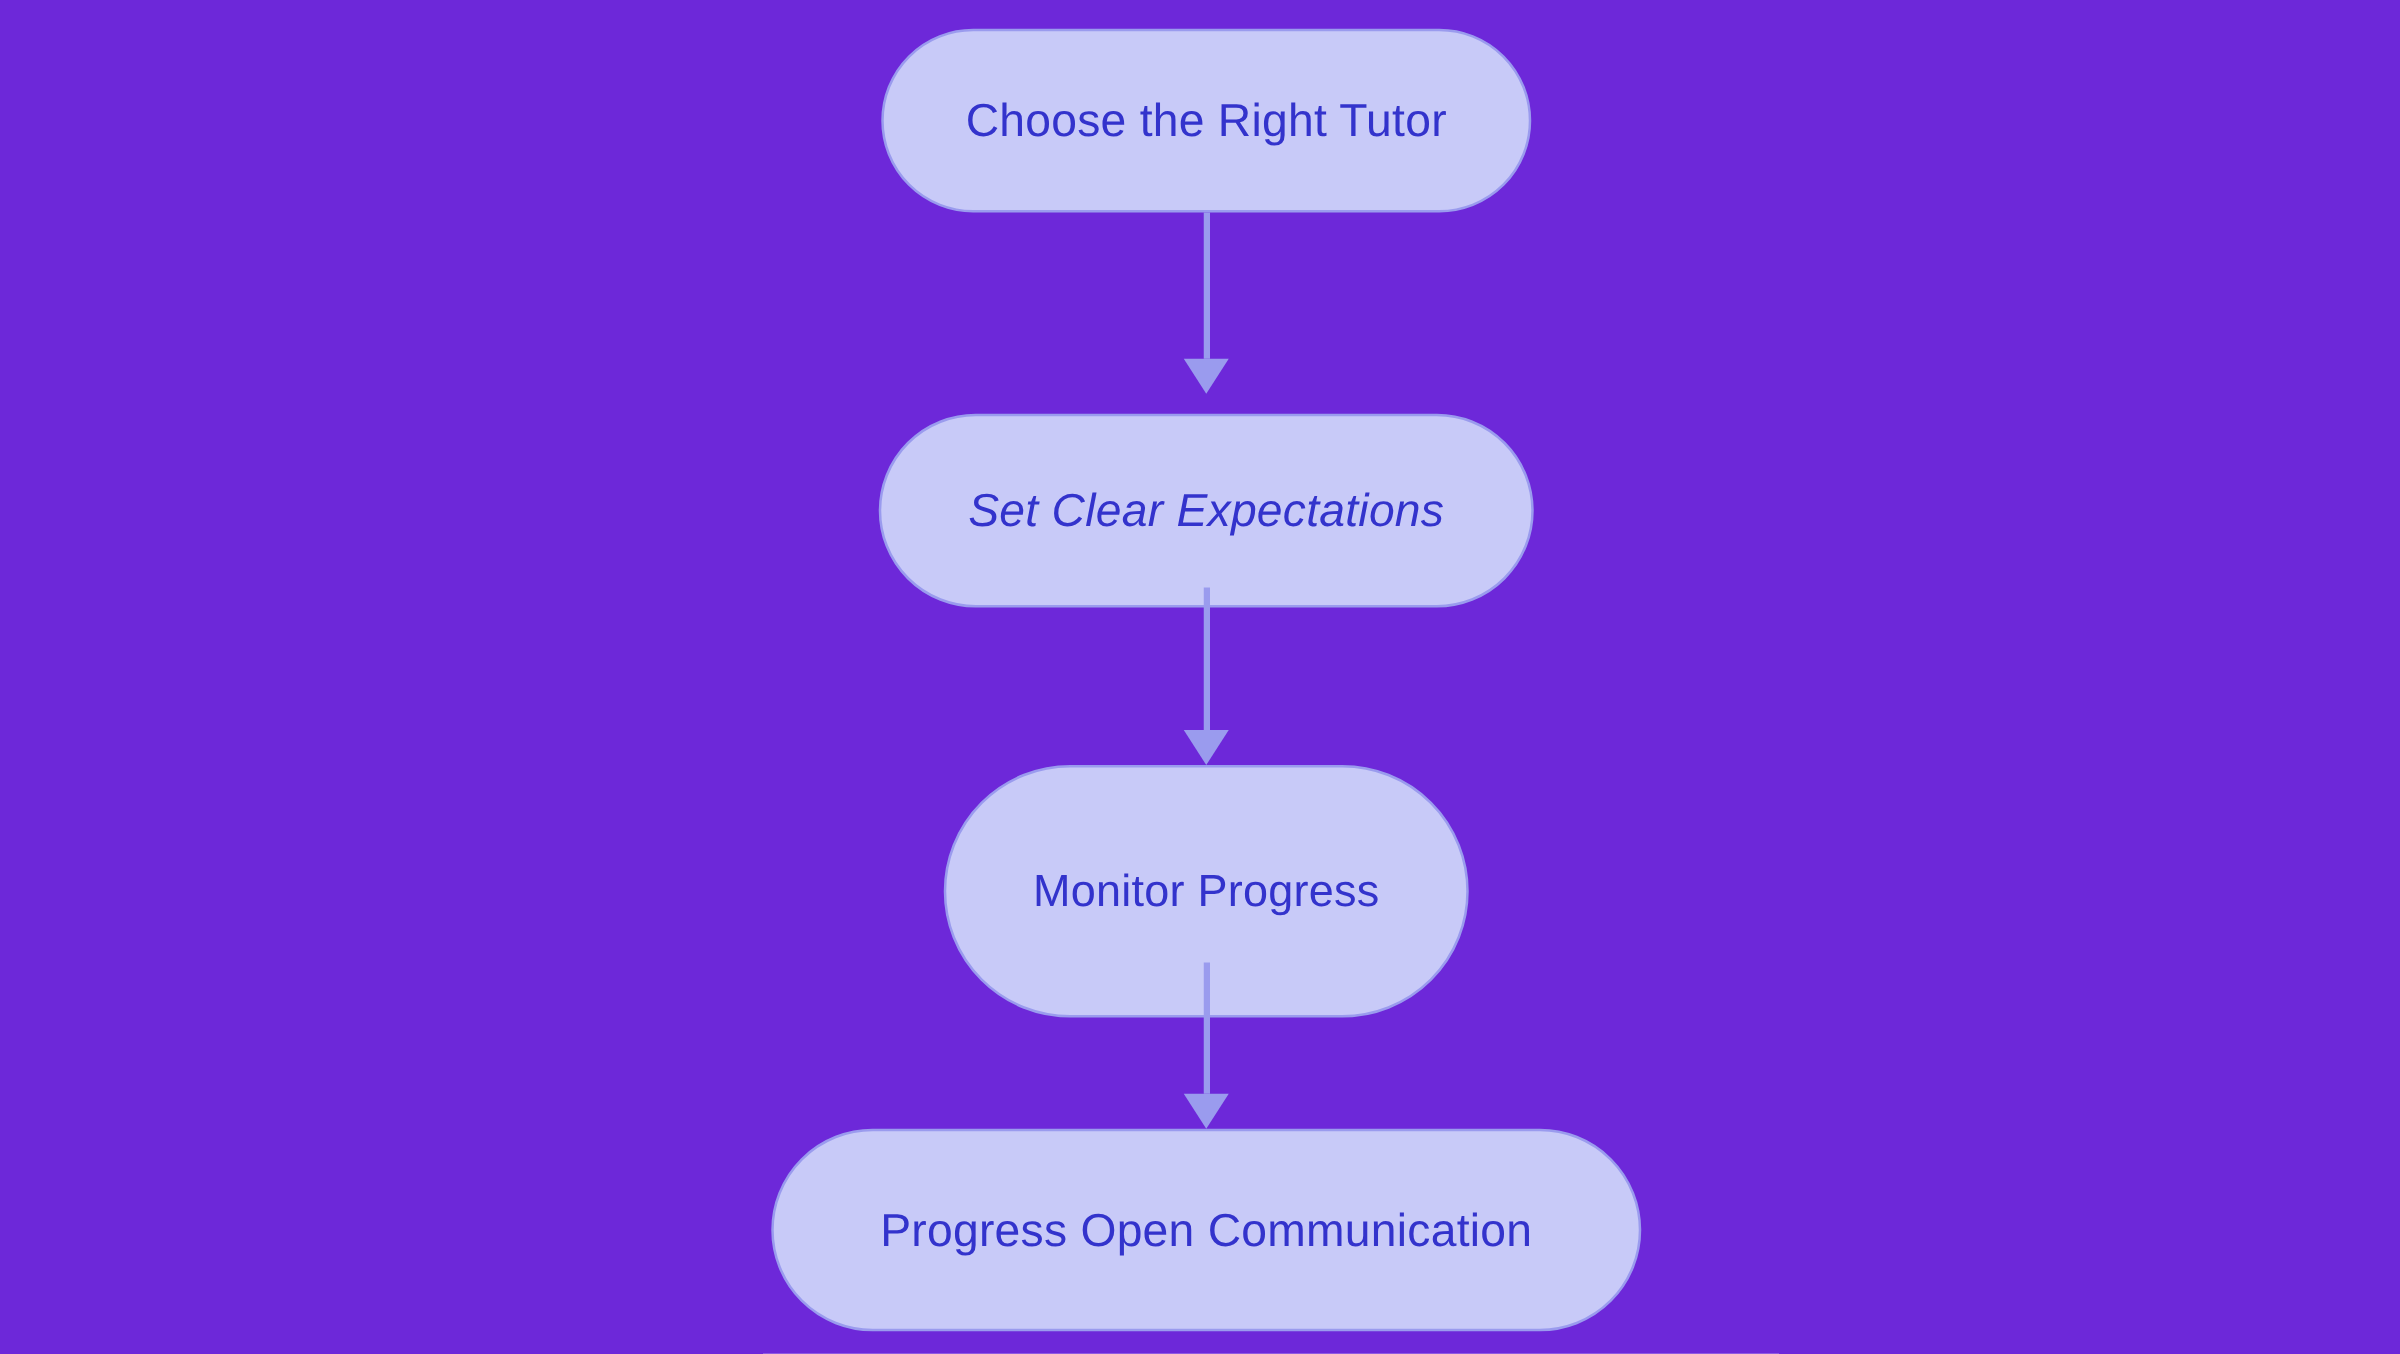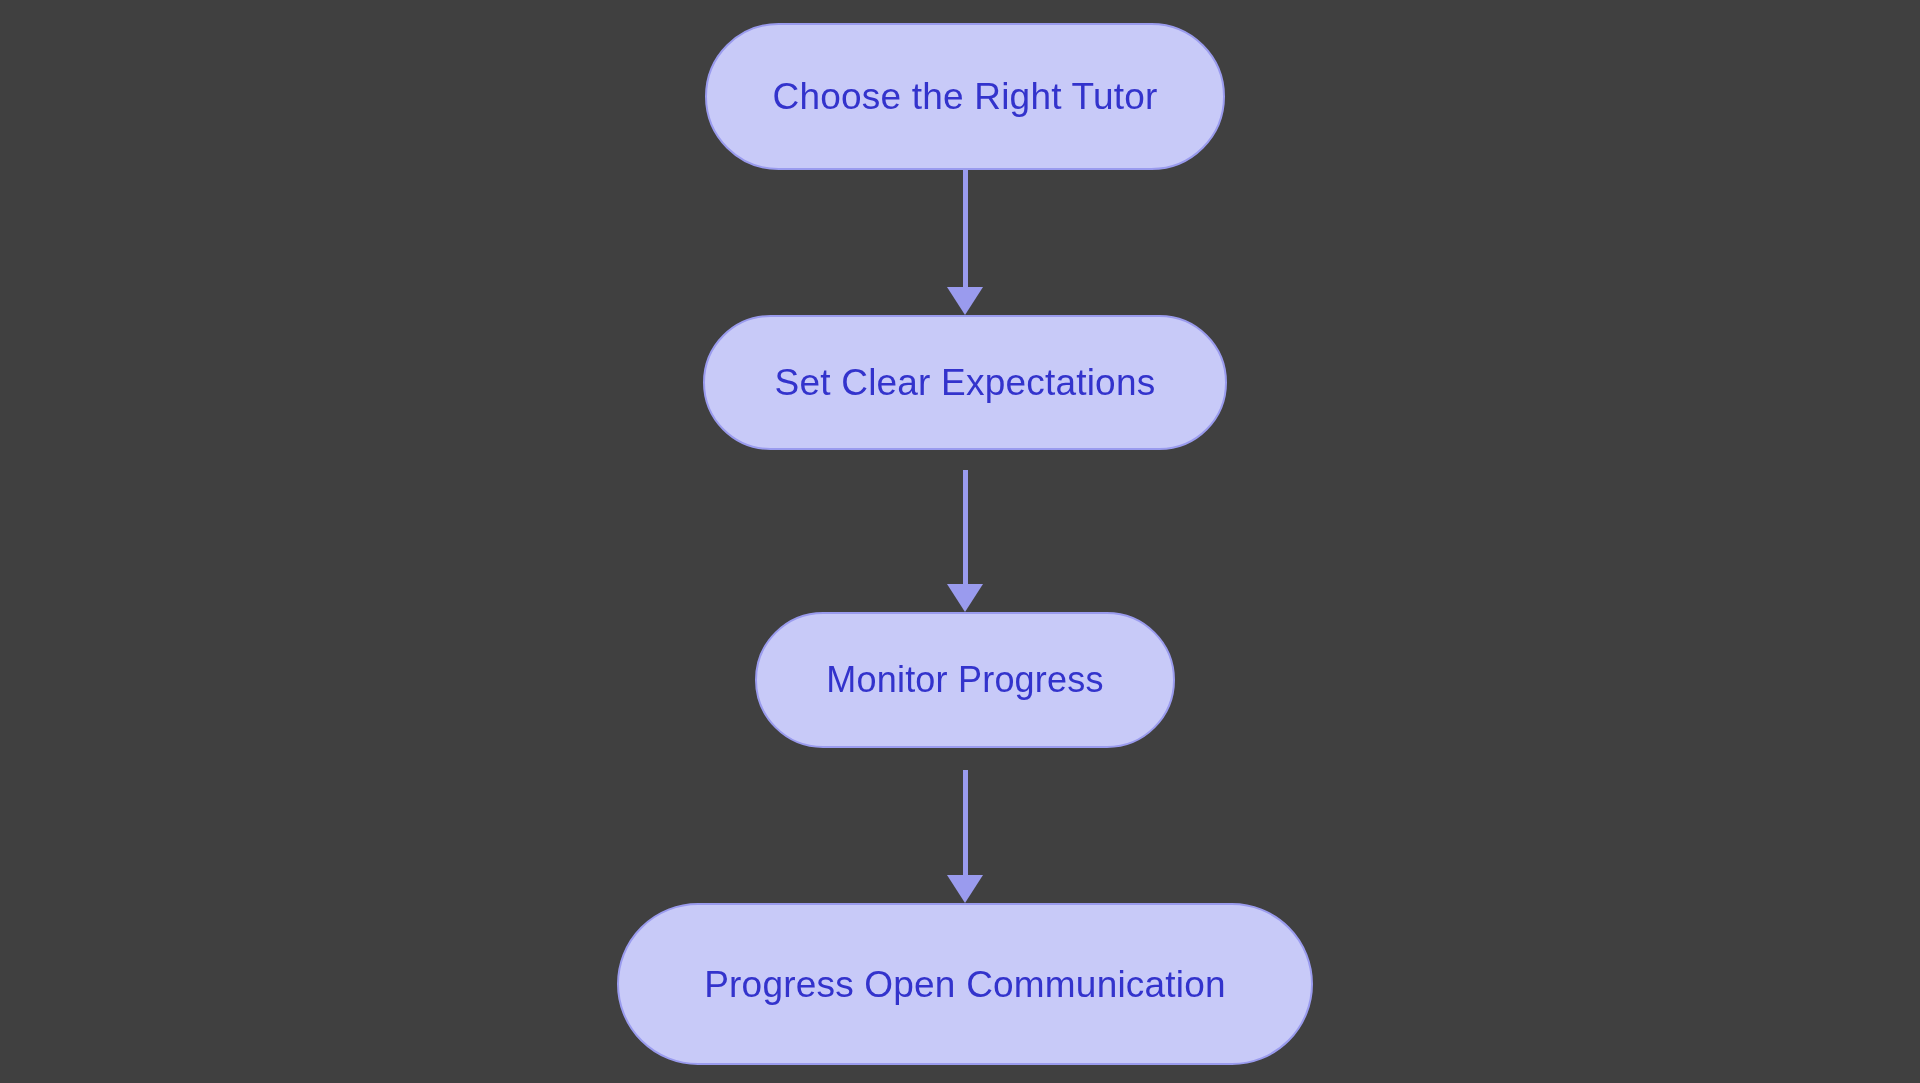--- a/index.html
+++ b/index.html
@@ -12,21 +12,21 @@
     width: 1920px;
     height: 1083px;
     overflow: hidden;
     font-family: "Liberation Sans", "DejaVu Sans", sans-serif;
   }
 
   #flow-canvas {
     position: relative;
     width: 1920px;
     height: 1083px;
-    background: #404040;
+    background: #6d28d9;
   }
 
   .flow-node {
     position: absolute;
     box-sizing: border-box;
     display: flex;
     align-items: center;
     justify-content: center;
     background: #c8caf8;
     border: 2px solid #9a9bee;
@@ -40,22 +40,22 @@
   }
 
   .flow-node .node-label {
     display: block;
     line-height: 1;
     color: #3333cc;
   }
 
   
   #node-0 { left: 705px;  top: 23px;  width: 520px; height: 147px; }
-  #node-1 { left: 703px;  top: 315px; width: 524px; height: 135px; }
-  #node-2 { left: 755px;  top: 612px; width: 420px; height: 136px; }
+  #node-1 { left: 703px;  top: 331px; width: 524px; height: 155px; font-style: italic; }
+  #node-2 { left: 755px;  top: 612px; width: 420px; height: 202px; }
   #node-3 { left: 617px;  top: 903px; width: 696px; height: 162px; }
 
   #node-0 .node-label { font-size: 37px; }
   #node-1 .node-label { font-size: 37px; }
   #node-2 .node-label { font-size: 36px; }
   #node-3 .node-label { font-size: 37px; }
 
   
   .flow-edge {
     position: absolute;

